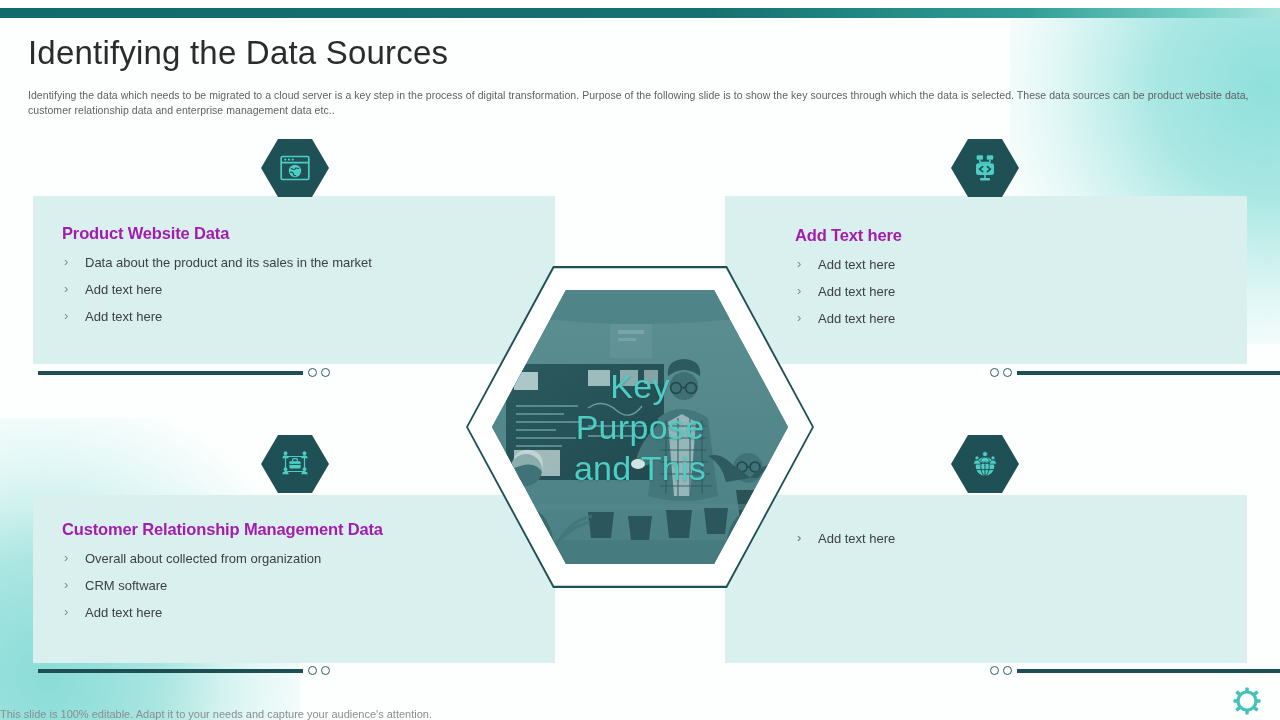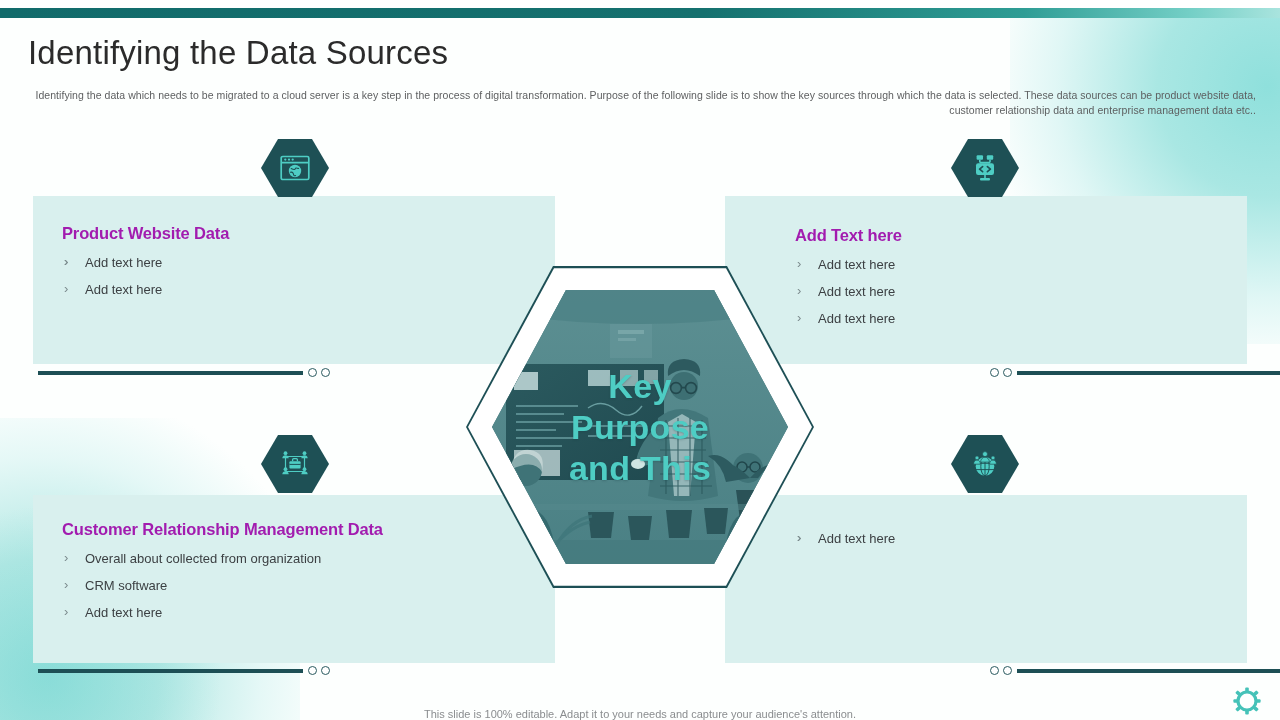--- a/index.html
+++ b/index.html
@@ -46,21 +46,20 @@
   
   .title {
     position:absolute; left:28px; top:26px;
     font-size:33px; font-weight:400; color:#2b2b2b;
     letter-spacing:.2px; white-space:nowrap;
   }
   .subtitle {
     position:absolute; left:28px; top:80px; width:1228px;
     font-size:10.5px; line-height:15px; color:#5d5f60;
     letter-spacing:.05px;
-    text-align:right;
   }
 
   
   .card {
     position:absolute;
     background:#d9f0ee;
   }
   .card.c-tl { left:33px;  top:188px; width:522px; height:168px; }
   .card.c-tr { left:725px; top:188px; width:522px; height:168px; }
   .card.c-bl { left:33px;  top:487px; width:522px; height:168px; }
@@ -134,29 +133,29 @@
   .hex-photo {
     position:absolute; left:26px; top:24px; width:296px; height:274px;
     clip-path:polygon(25% 0%, 75% 0%, 100% 50%, 75% 100%, 25% 100%, 0% 50%);
     overflow:hidden; background:#3e7277;
   }
   .hex-photo svg { position:absolute; left:0; top:0; }
   .center-text {
     position:absolute; left:0; right:0; top:50%;
     transform:translateY(-50%);
     text-align:center;
-    font-size:34px; line-height:41px; font-weight:bold;
+    font-size:34px; line-height:41px; font-weight:normal;
     color:#4ecdc4; letter-spacing:.3px;
     text-shadow:0 1px 2px rgba(20,60,62,.25);
   }
 
   
   .footer-note {
     position:absolute; left:0; right:0; top:700px;
-    text-align:center; font-size:11px; color:#8a8d8f;
+    text-align:left; font-size:11px; color:#8a8d8f;
   }
   .logo { position:absolute; right:14px; bottom:8px; width:38px; height:38px; }
 </style>
 </head>
 <body>
 
 <div id="slide">
 
   <div class="glow-tr"></div>
   <div class="glow-bl"></div>
@@ -164,21 +163,21 @@
 
   <div class="topbar"></div>
 
   <div class="title">Identifying the Data Sources</div>
   <div class="subtitle">Identifying the data which needs to be migrated to a cloud server is a key step in the process of digital transformation. Purpose of the following slide is to show the key sources through which the data is selected. These data sources can be product website data, customer relationship data and enterprise management data etc..</div>
 
   <div class="card c-tl">
     <div class="card-inner">
       <div class="card-title">Product Website Data</div>
       <ul class="bullets">
-        <li><span class="chev">›</span></li>
+        <li><span class="chev">›</span><span>Data about the product and its sales in the market</span></li>
         <li><span class="chev">›</span><span>Add text here</span></li>
         <li><span class="chev">›</span><span>Add text here</span></li>
       </ul>
     </div>
     <div class="divider-wrap">
       <div class="dline"></div>
       <div class="dots">
         <div class="dot"></div>
         <div class="dot"></div>
       </div>

